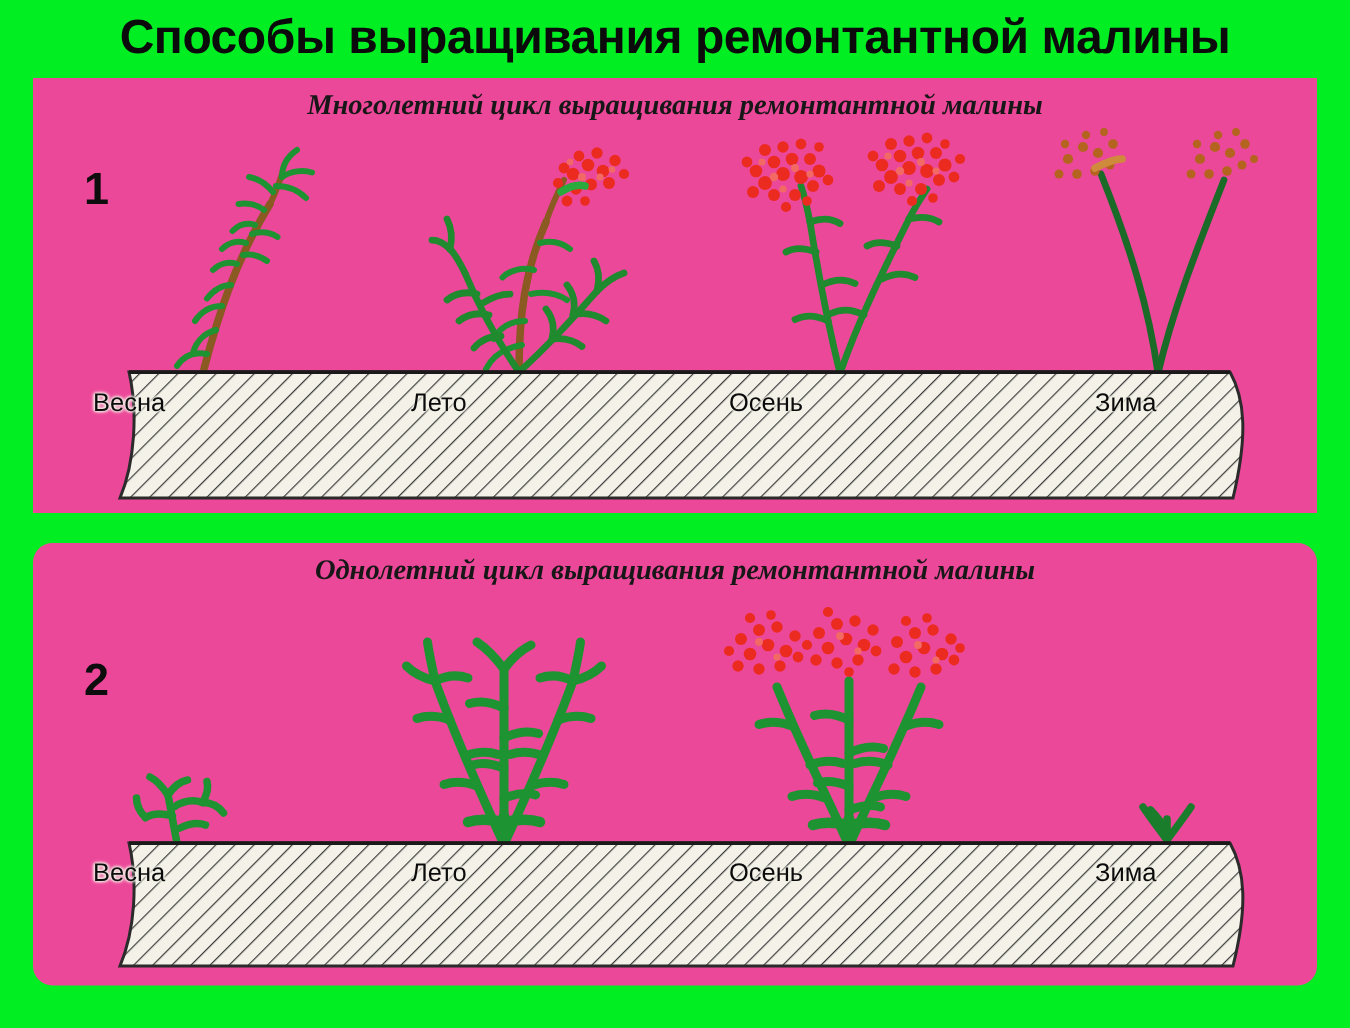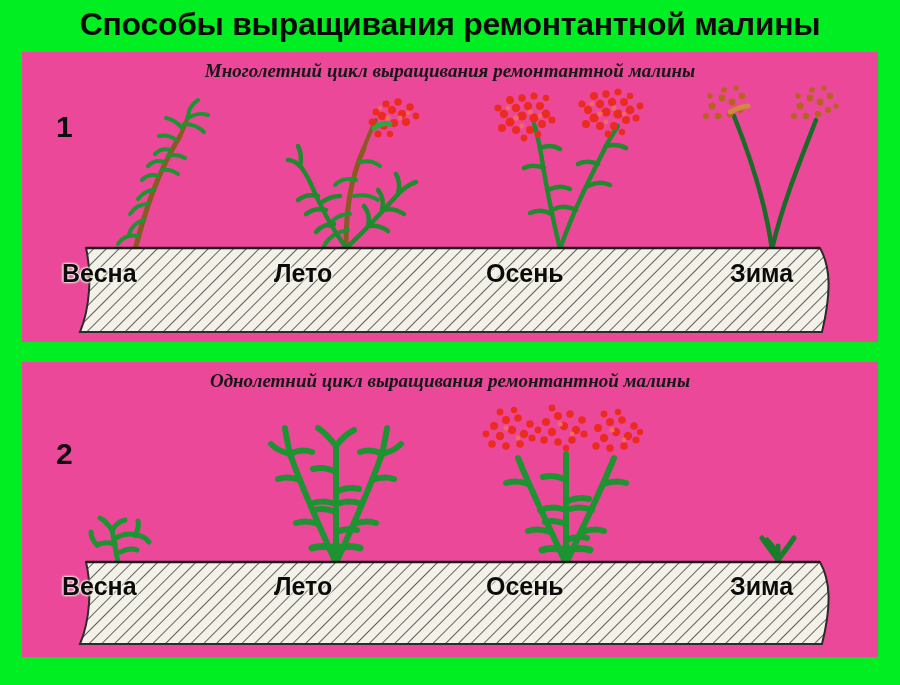--- a/index.html
+++ b/index.html
@@ -22,21 +22,21 @@
     white-space:nowrap;
   }
 
   
   .panel{
     position:absolute;
     background:#ec4899;
     left:22px;width:856px;
   }
   #panel1{top:52px;height:290px;}
-  #panel2{top:362px;height:295px;}
+  #panel2{top:362px;height:295px;border-radius:13px;}
 
   .subtitle{
     position:absolute;left:0;width:100%;
     text-align:center;
     font-family:"Liberation Serif", serif;
     font-style:italic;font-weight:bold;
     font-size:19px;color:#171717;
     white-space:nowrap;
   }
   #panel1 .subtitle{top:8px;}
@@ -51,21 +51,21 @@
   #panel2 .panel-number{left:34px;top:75px;}
 
   
   .soil{position:absolute;left:12px;width:832px;}
   #soil1{top:192px;height:92px;}
   #soil2{top:196px;height:90px;}
   .soil svg{display:block;width:100%;height:100%;}
 
   .season{
     position:absolute;
-    font-size:25px;font-weight:bold;color:#0b0b0b;
+    font-size:17px;font-weight:normal;color:#0b0b0b;
     font-family:"Liberation Sans", sans-serif;
     white-space:nowrap;
     text-shadow:0 0 2px #f3f1e7,0 0 3px #f3f1e7,1px 0 2px #f3f1e7,-1px 0 2px #f3f1e7;
   }
 
   
   .stage-art{position:absolute;}
   .stage-art svg{display:block;overflow:visible;}
 </style>
 </head>

